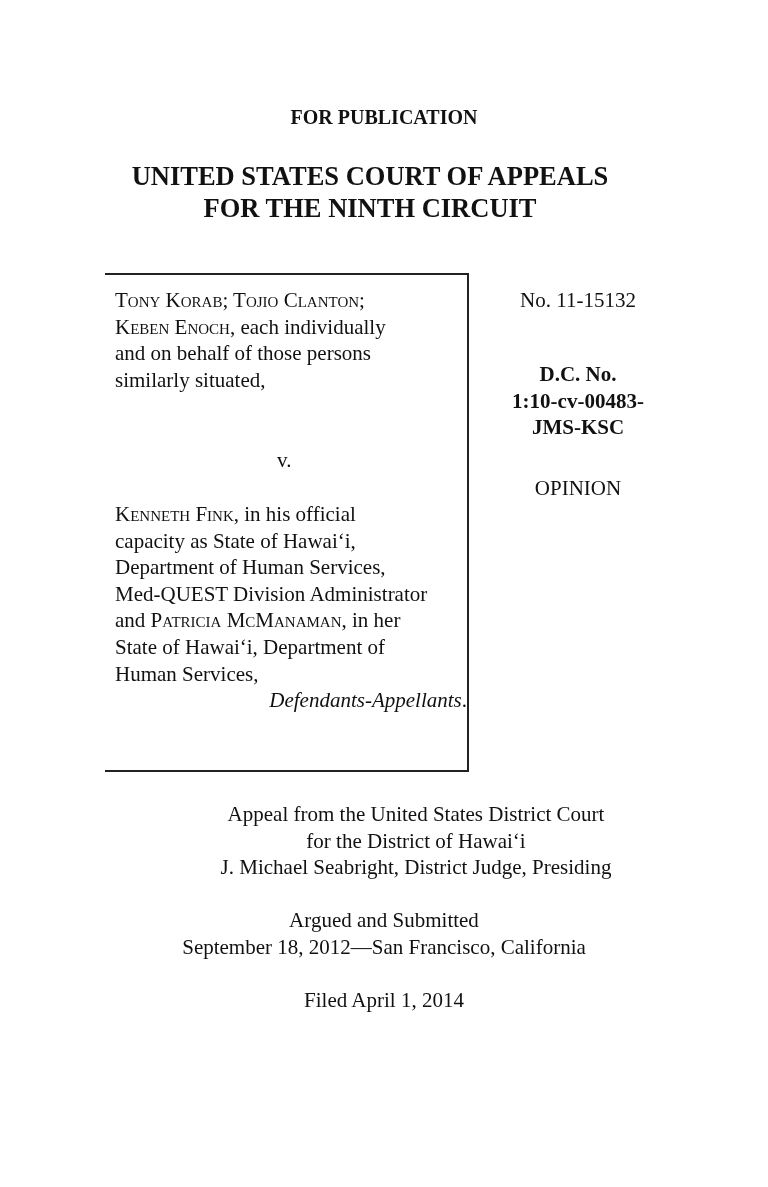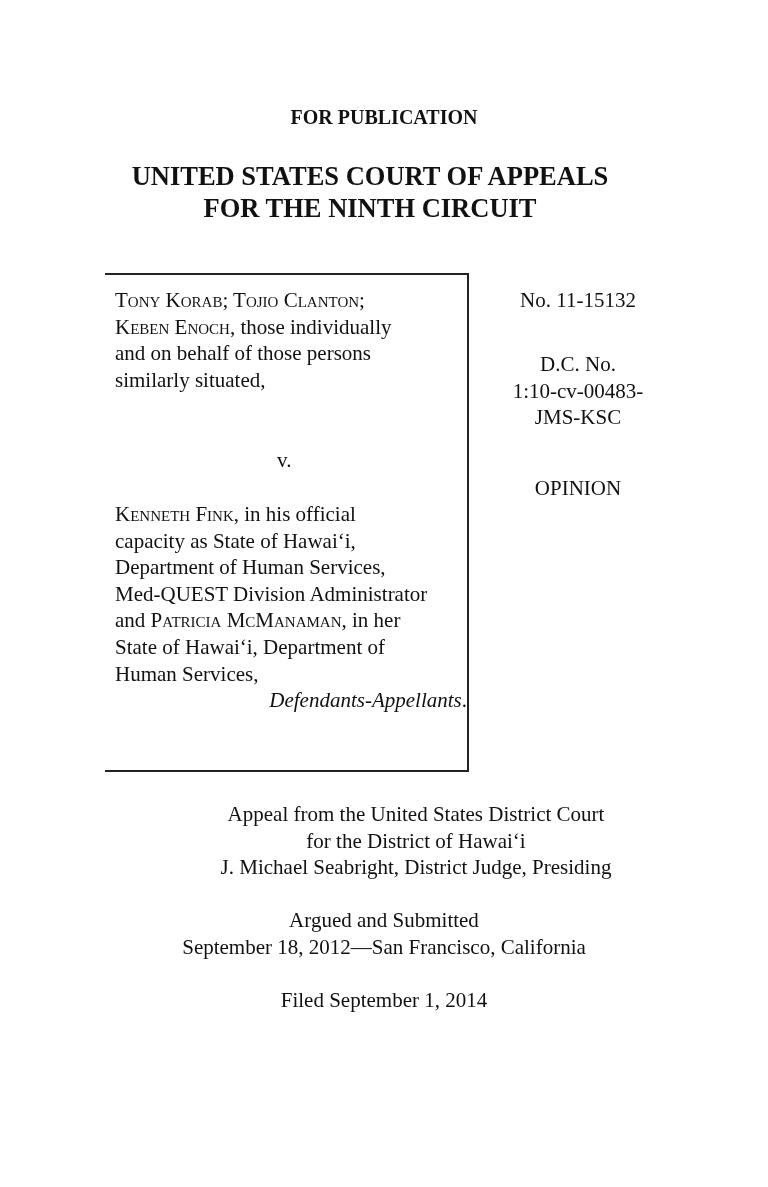--- a/index.html
+++ b/index.html
@@ -31,50 +31,50 @@
 
 <div class="abs center court">
   <div>UNITED STATES COURT OF APPEALS</div>
   <div>FOR THE NINTH CIRCUIT</div>
 </div>
 
 <div class="abs box"></div>
 
 <div class="abs parties" style="top:287px;">
   <div class="sc">Tony Korab; Tojio Clanton;</div>
-  <div><span class="sc">Keben Enoch</span><span>, those individually</span></div>
+  <div><span class="sc">Keben Enoch</span><span>, each individually</span></div>
   <div>and on behalf of those persons</div>
   <div>similarly situated,</div>
 </div>
 
 <div class="abs" style="top:448px; left:277px; font-size:21px;">v.</div>
 
 <div class="abs parties" style="top:501px;">
   <div><span class="sc">Kenneth Fink</span><span>, in his official</span></div>
   <div>capacity as State of Hawai‘i,</div>
   <div>Department of Human Services,</div>
   <div>Med-QUEST Division Administrator</div>
   <div><span>and </span><span class="sc">Patricia McManaman</span><span>, in her</span></div>
   <div>State of Hawai‘i, Department of</div>
   <div>Human Services,</div>
   <div class="right"><span class="ital">Defendants-Appellants</span><span>.</span></div>
 </div>
 
 <div class="abs caseinfo" style="top:287px;">No. 11-15132</div>
-<div class="abs caseinfo" style="top:351px;">
+<div class="abs caseinfo" style="top:361px;font-weight:bold;">
   <div>D.C. No.</div>
   <div>1:10-cv-00483-</div>
   <div>JMS-KSC</div>
 </div>
 <div class="abs caseinfo" style="top:475px;">OPINION</div>
 
 <div class="abs bottom" style="top:801px;margin-left:32px;">
   <div>Appeal from the United States District Court</div>
   <div>for the District of Hawai‘i</div>
   <div>J. Michael Seabright, District Judge, Presiding</div>
 </div>
 
 <div class="abs bottom" style="top:907px;">
   <div>Argued and Submitted</div>
   <div>September 18, 2012—San Francisco, California</div>
 </div>
 
-<div class="abs bottom" style="top:987px;">Filed September 1, 2014</div>
+<div class="abs bottom" style="top:987px;">Filed April 1, 2014</div>
 
 </body></html>

